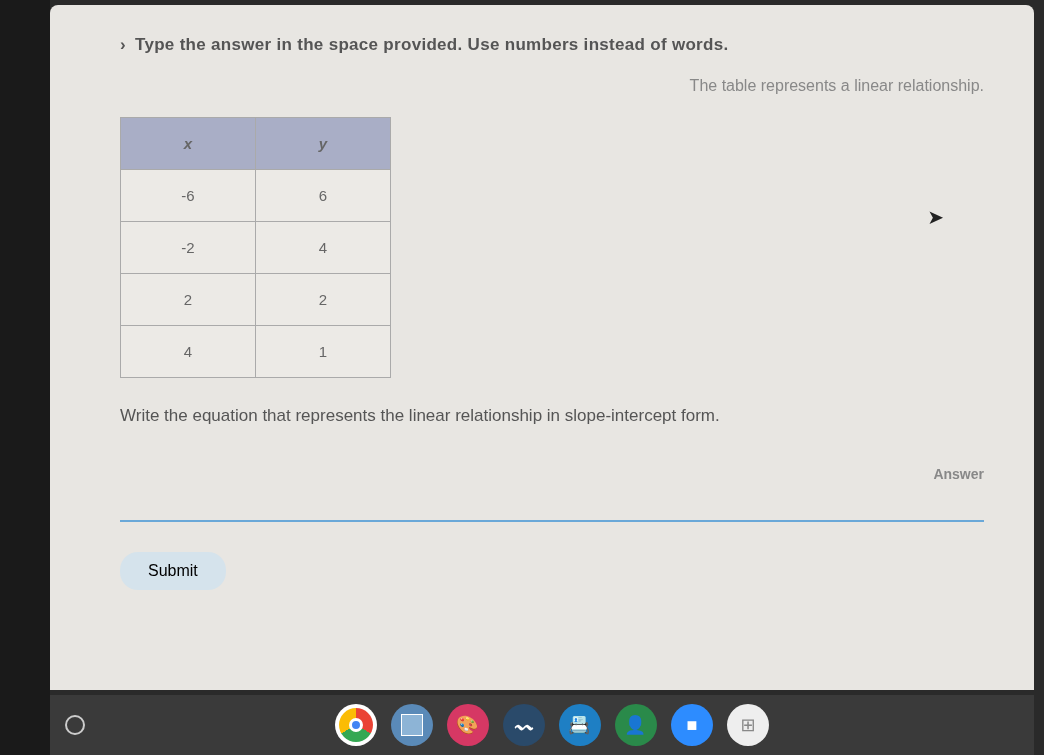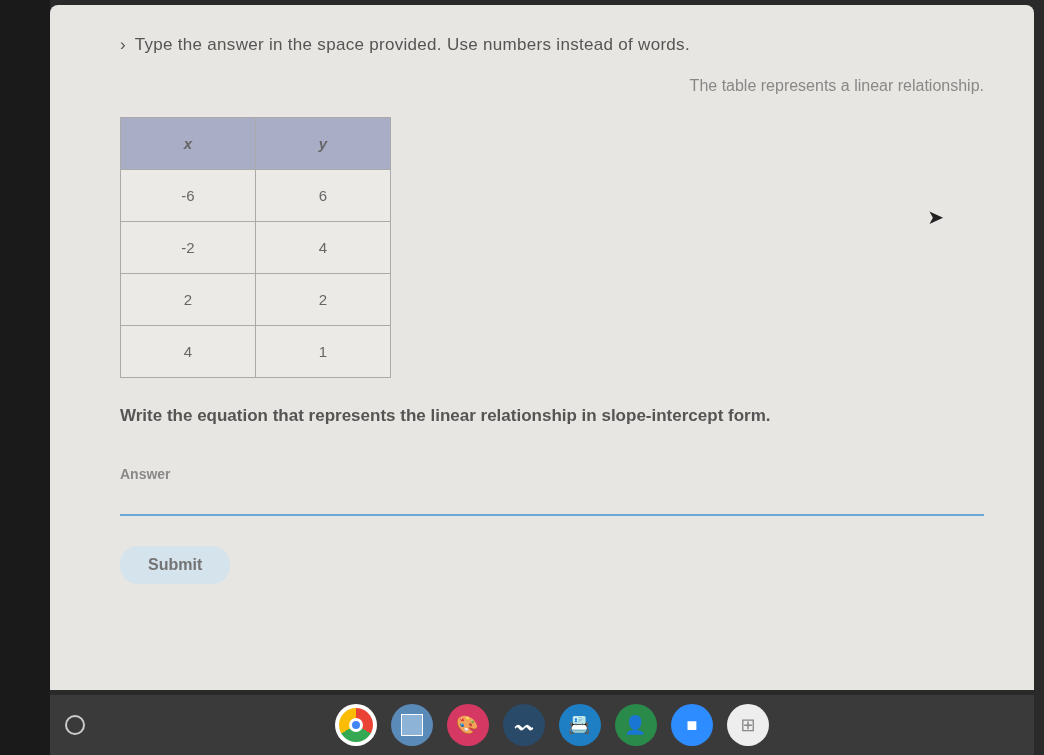--- a/index.html
+++ b/index.html
@@ -21,21 +21,21 @@
       left: 50px;
       right: 10px;
       bottom: 65px;
       background: #e8e6e2;
       border-radius: 8px 8px 0 0;
       padding: 30px 50px 20px 70px;
       overflow: hidden;
     }
     .instruction {
       font-size: 17px;
-      font-weight: normal;
+      font-weight: bold;
       color: #555;
       margin-bottom: 22px;
       letter-spacing: 0.3px;
     }
     .instruction .chevron {
       margin-right: 4px;
     }
     .subtitle {
       font-size: 16px;
       color: #888;
@@ -61,46 +61,47 @@
       font-style: italic;
       font-weight: bold;
     }
     .data-table td {
       background: #eceae6;
     }
     .prompt {
       font-size: 17px;
       color: #555;
       margin-bottom: 40px;
-      font-weight: 700;
+      font-weight: 400;
     }
     .answer-label {
       font-size: 14px;
       color: #888;
       font-weight: bold;
-      margin-bottom: 6px;
+      margin-bottom: 12px;
+      text-align: right;
     }
     .answer-input {
       width: 100%;
       border: none;
       border-bottom: 2px solid #6aa8d8;
       background: transparent;
       font-size: 16px;
       padding: 4px 0;
       outline: none;
       margin-bottom: 30px;
     }
     .submit-btn {
       background: #d5e3ec;
-      color: #737373;
+      color: #000000;
       border: none;
       border-radius: 18px;
       padding: 10px 28px;
       font-size: 16px;
-      font-weight: 700;
+      font-weight: 400;
       cursor: pointer;
     }
     .cursor {
       position: absolute;
       top: 200px;
       right: 90px;
       font-size: 20px;
       color: #222;
     }
     .taskbar {

